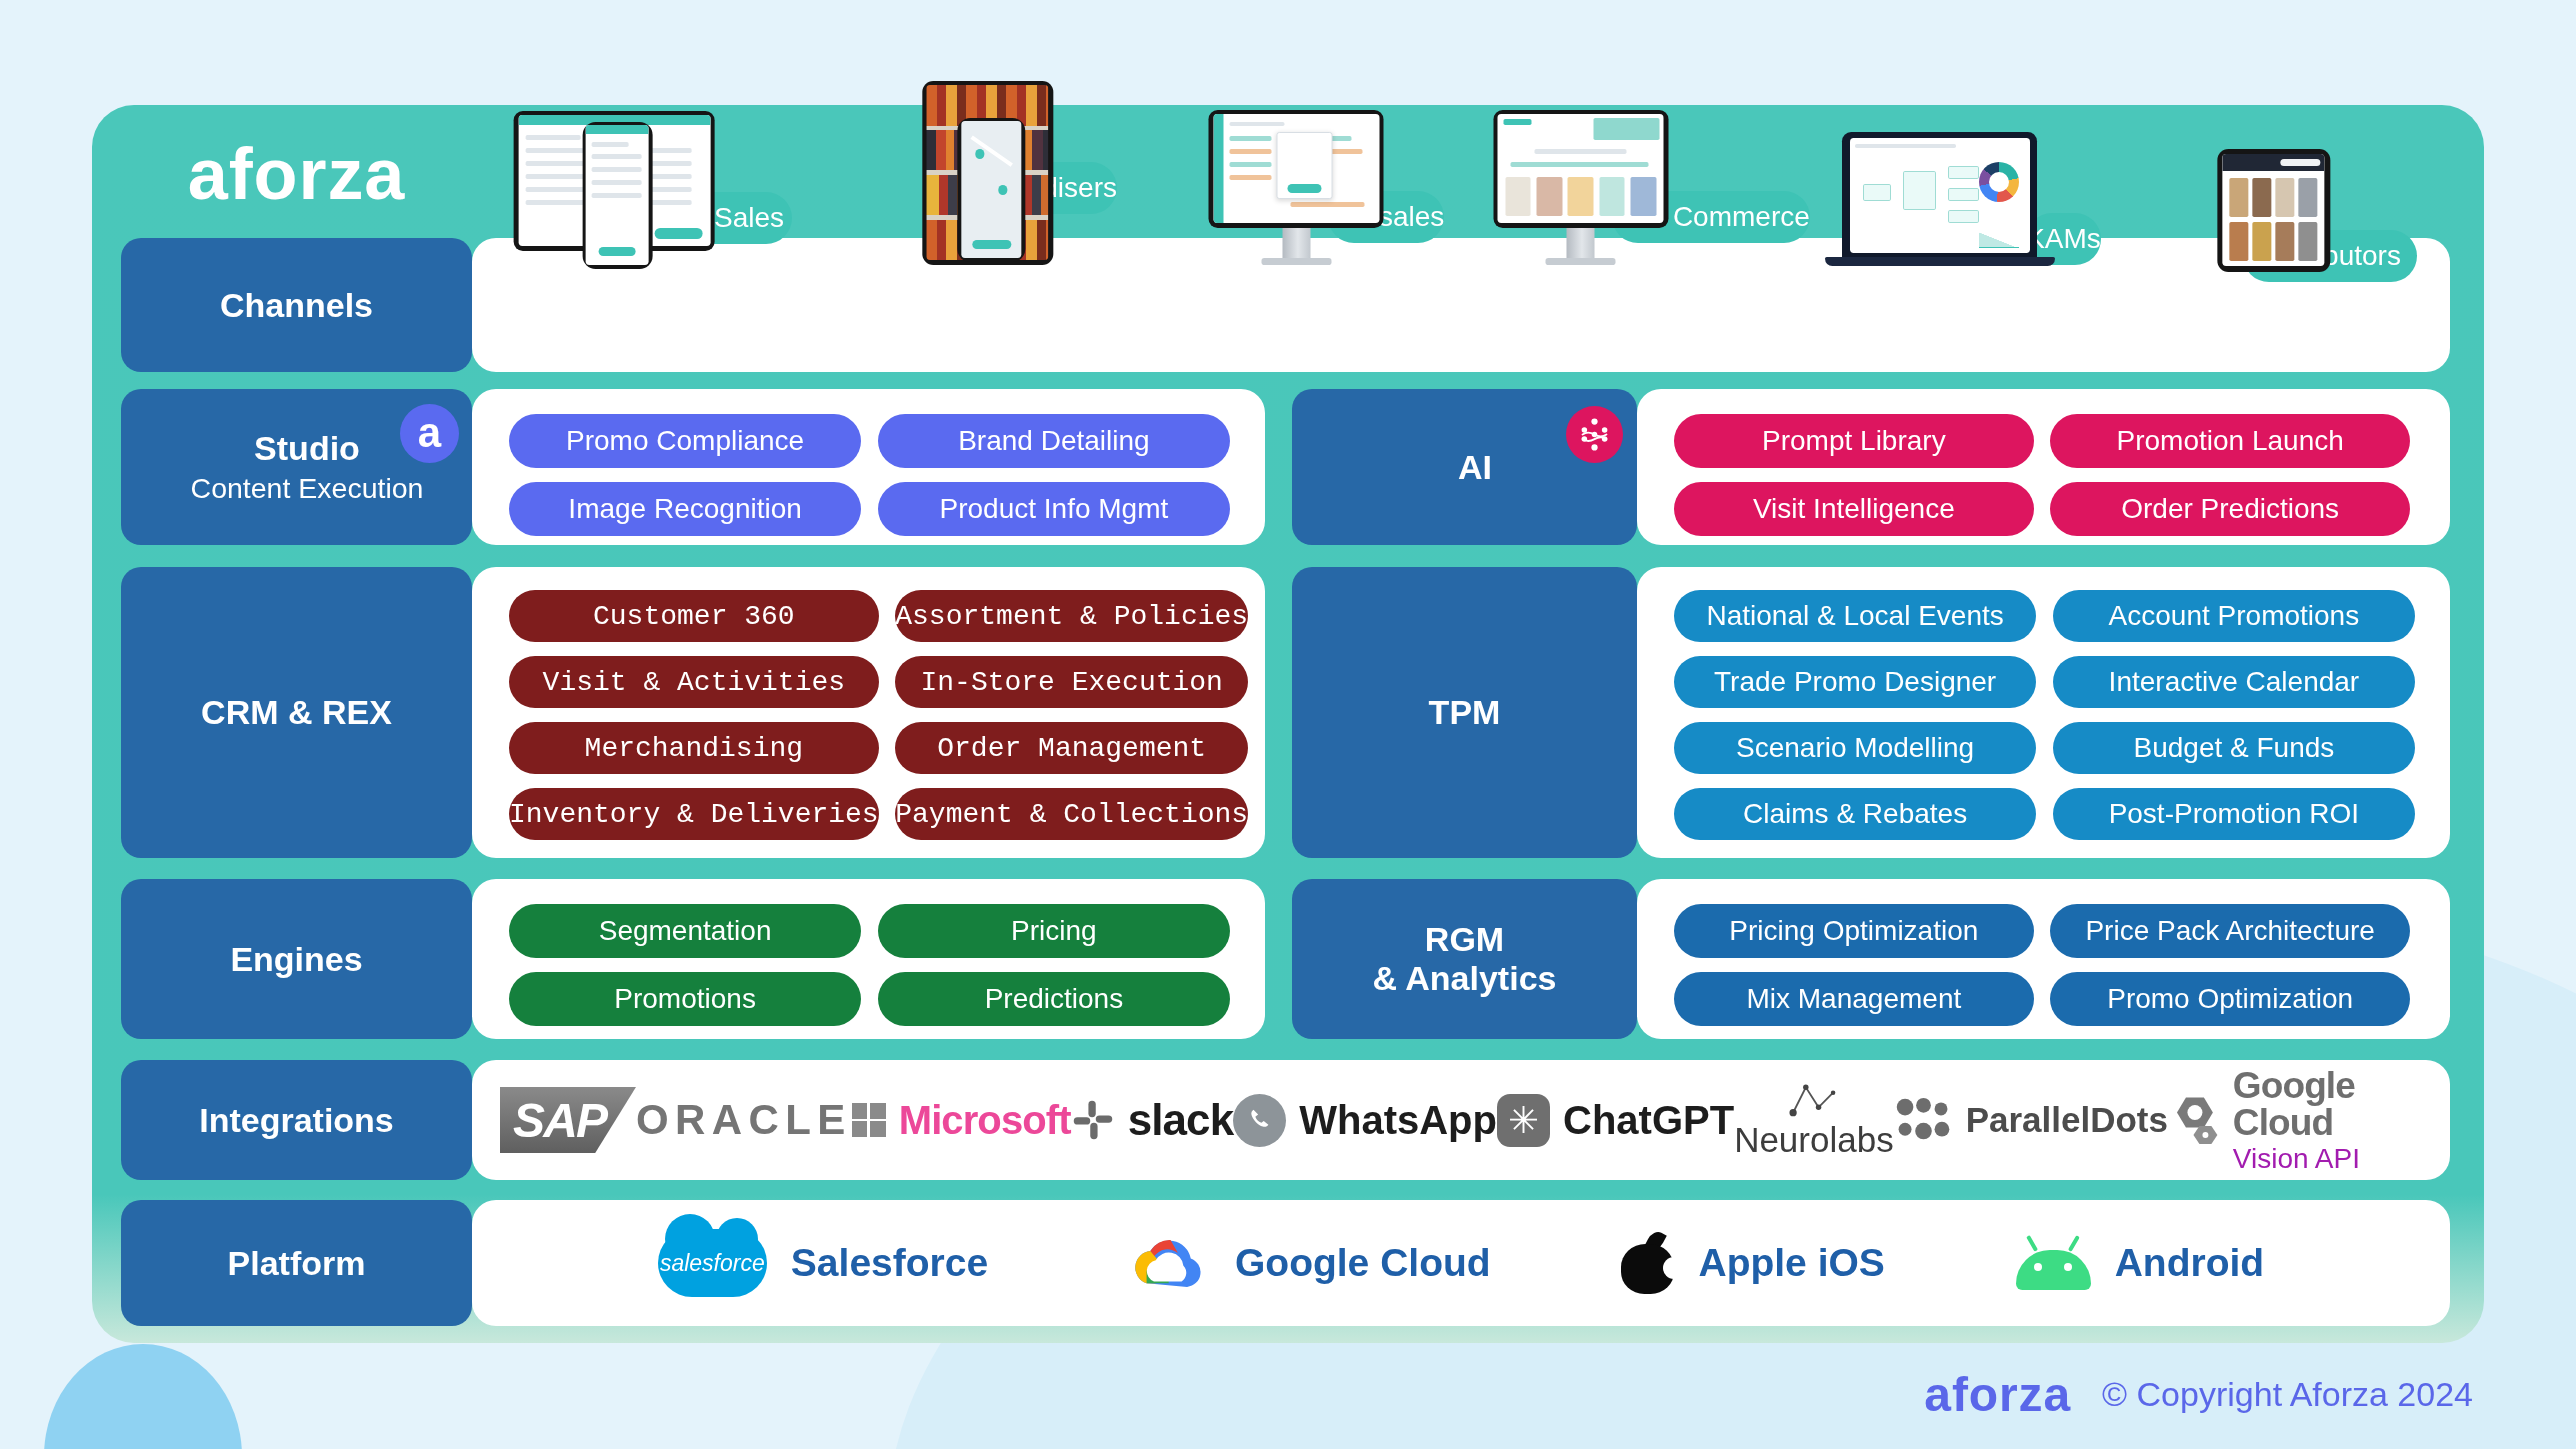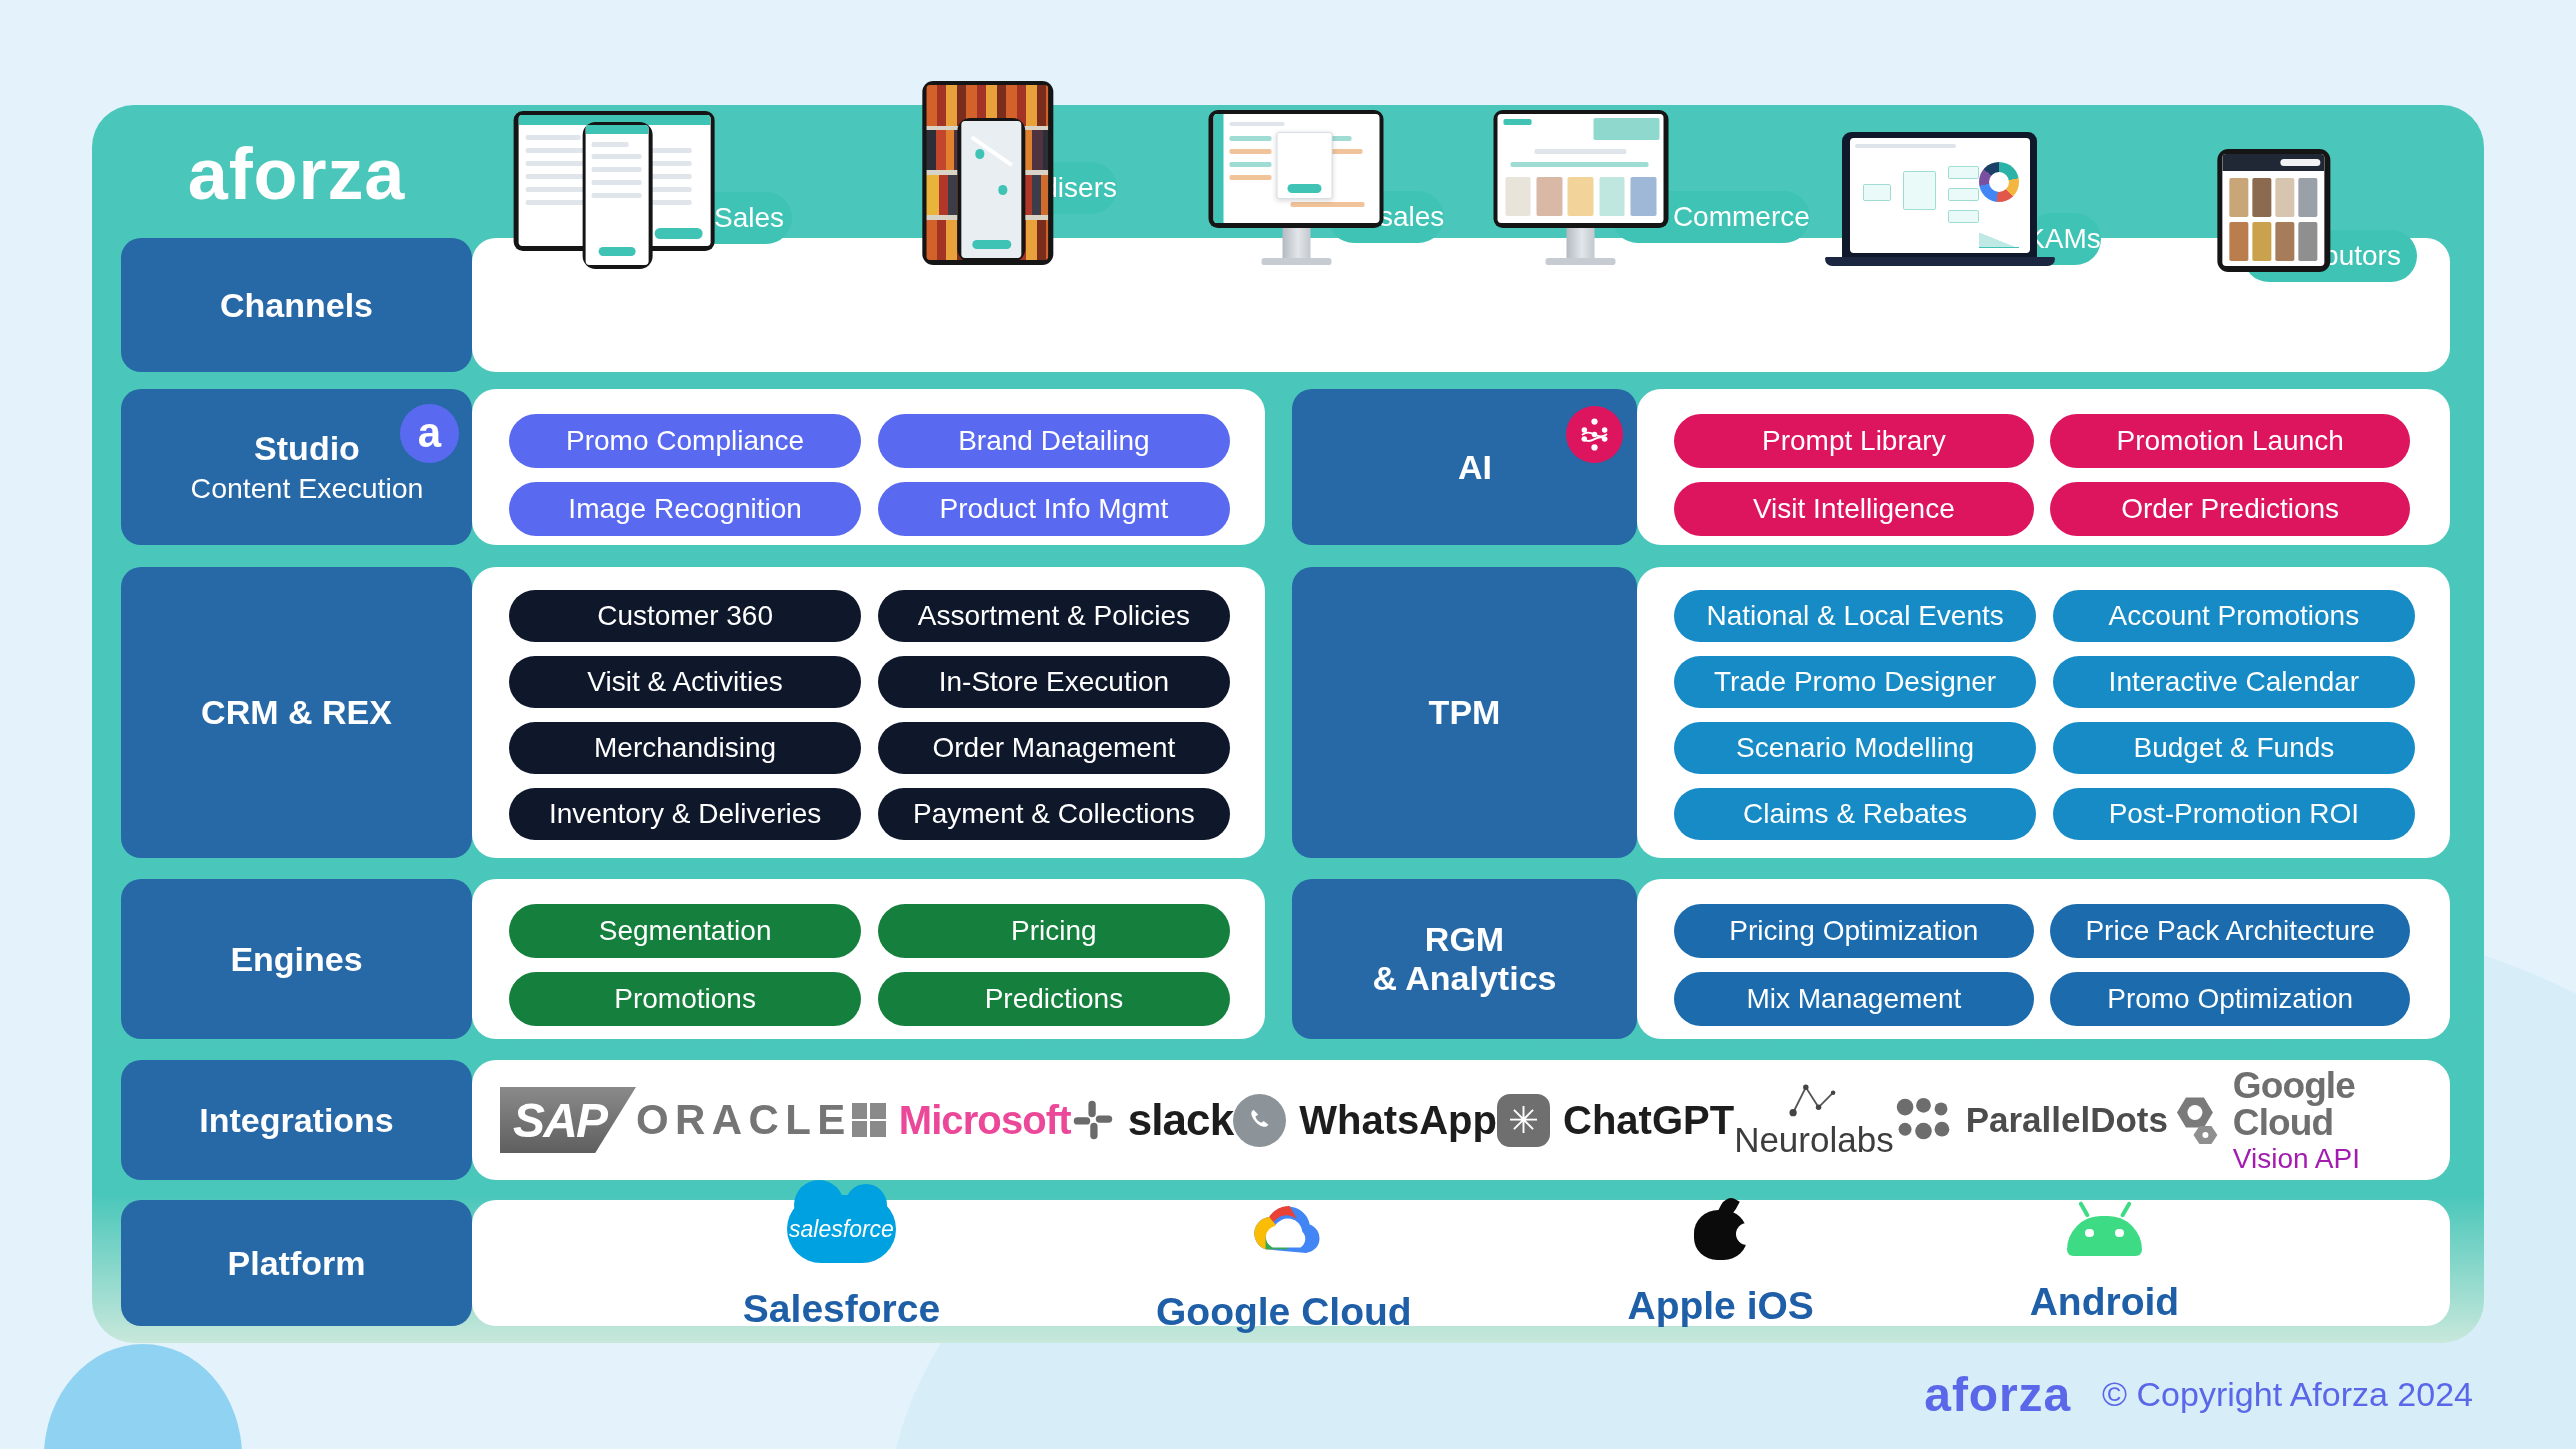--- a/index.html
+++ b/index.html
@@ -33,21 +33,21 @@
   .panel-l { left:380px; width:793px; }
   .panel-r { left:1545px; width:813px; }
   .panel-full { left:380px; width:1978px; }
   .grid2 { display:grid; grid-template-columns:1fr 1fr; column-gap:16.6px; }
 
   .pill { display:flex; align-items:center; justify-content:center;
     color:#fff; font-size:28px; border-radius:28px; white-space:nowrap; }
   .v-teal  { background:#3EC3B5; }
   .v-purple{ background:#5A6AF0; }
   .v-pink  { background:#DD155F; }
-  .v-navy  { background:#0f172a; }
+  .v-navy  { background:#7f1d1d;font-family:Liberation Mono, monospace; }
   .v-mblue { background:#168BC6; }
   .v-lblue { background:#15803d; }
   .v-dblue { background:#1B6BAD; }
 
   .badge { position:absolute; border-radius:50%; display:flex; align-items:center; justify-content:center; }
   .badge-studio { right:13px; top:14.7px; width:59px; height:59px; background:#5A6AF0;
     color:#fff; font-size:42px; font-weight:bold; }
   .badge-ai { right:14px; top:16.6px; width:57px; height:57px; background:#DD155F; }
 
   
@@ -91,21 +91,21 @@
   .neuro { display:flex; flex-direction:column; align-items:center; gap:0; }
   .neuro-text { color:#3d3d3d; font-size:35px; }
   .pdots-text { color:#4c4c4c; font-size:35px; font-weight:bold; }
   .gcv { display:flex; align-items:center; gap:11px; }
   .gcv-txt { display:flex; flex-direction:column; line-height:1; }
   .gcv-main { color:#6f6f6f; font-size:37px; font-weight:bold; letter-spacing:-0.9px; }
   .gcv-sub { color:#a21caf; font-size:28px; margin-top:3.7px; }
 
   
   .platform-strip { display:flex; align-items:center; justify-content:space-evenly; padding:0 55px; }
-  .plogo { display:flex; align-items:center; gap:24px;flex-direction:column; }
+  .plogo { display:flex; align-items:center; gap:24px; }
   .pname { color:#1F5FA8; font-size:39px; font-weight:bold; }
   .sf-cloud { position:relative; width:109px; height:68px; background:#00A1E0; border-radius:37px;
     display:flex; align-items:center; justify-content:center; }
   .sf-cloud::before { content:""; position:absolute; left:7.4px; top:-14.7px; width:50px; height:50px;
     background:#00A1E0; border-radius:50%; }
   .sf-cloud::after { content:""; position:absolute; right:9.2px; top:-11px; width:42px; height:42px;
     background:#00A1E0; border-radius:50%; }
   .sf-word { position:relative; z-index:2; color:#fff; font-size:23px; font-style:italic; }
   .apple { position:relative; width:53px; height:61px; }
   .apple-body { position:absolute; left:0; bottom:0; width:53px; height:50px; background:#0b0b0b;

